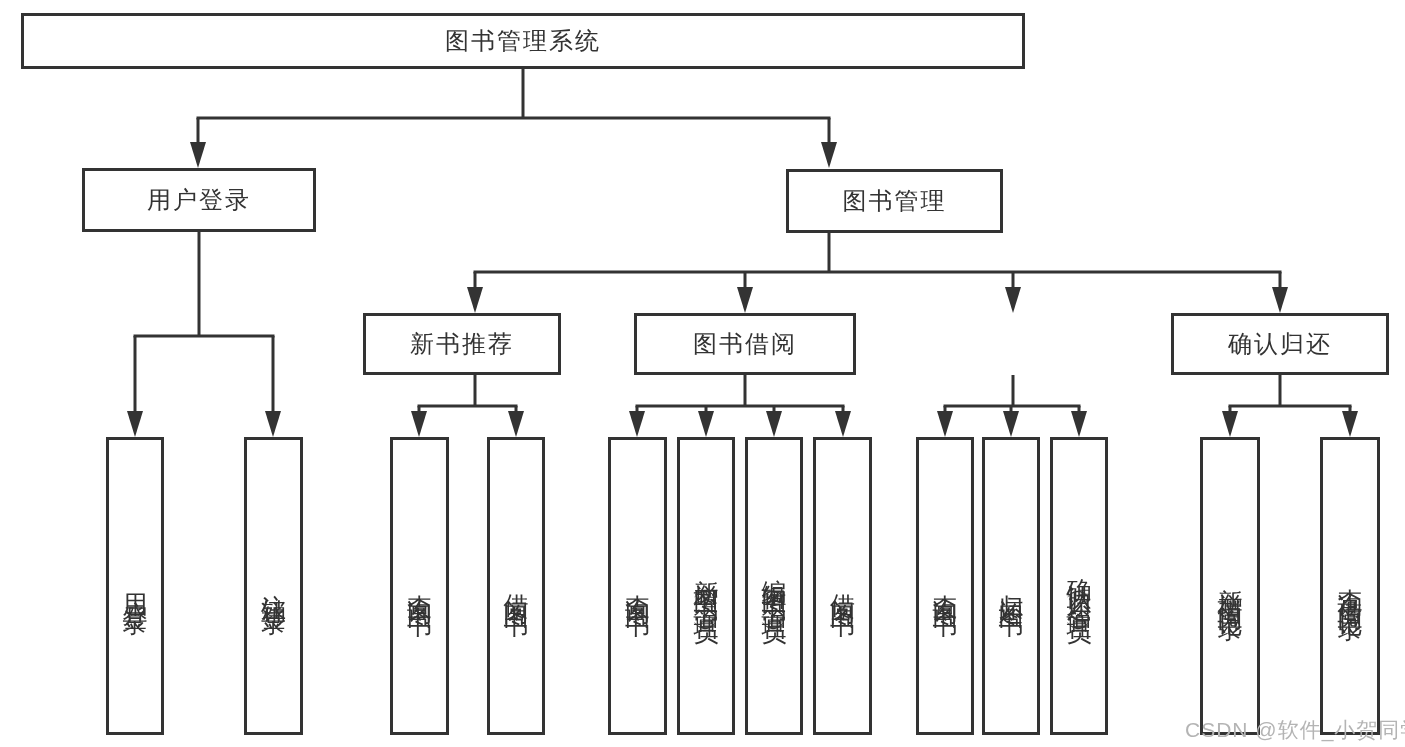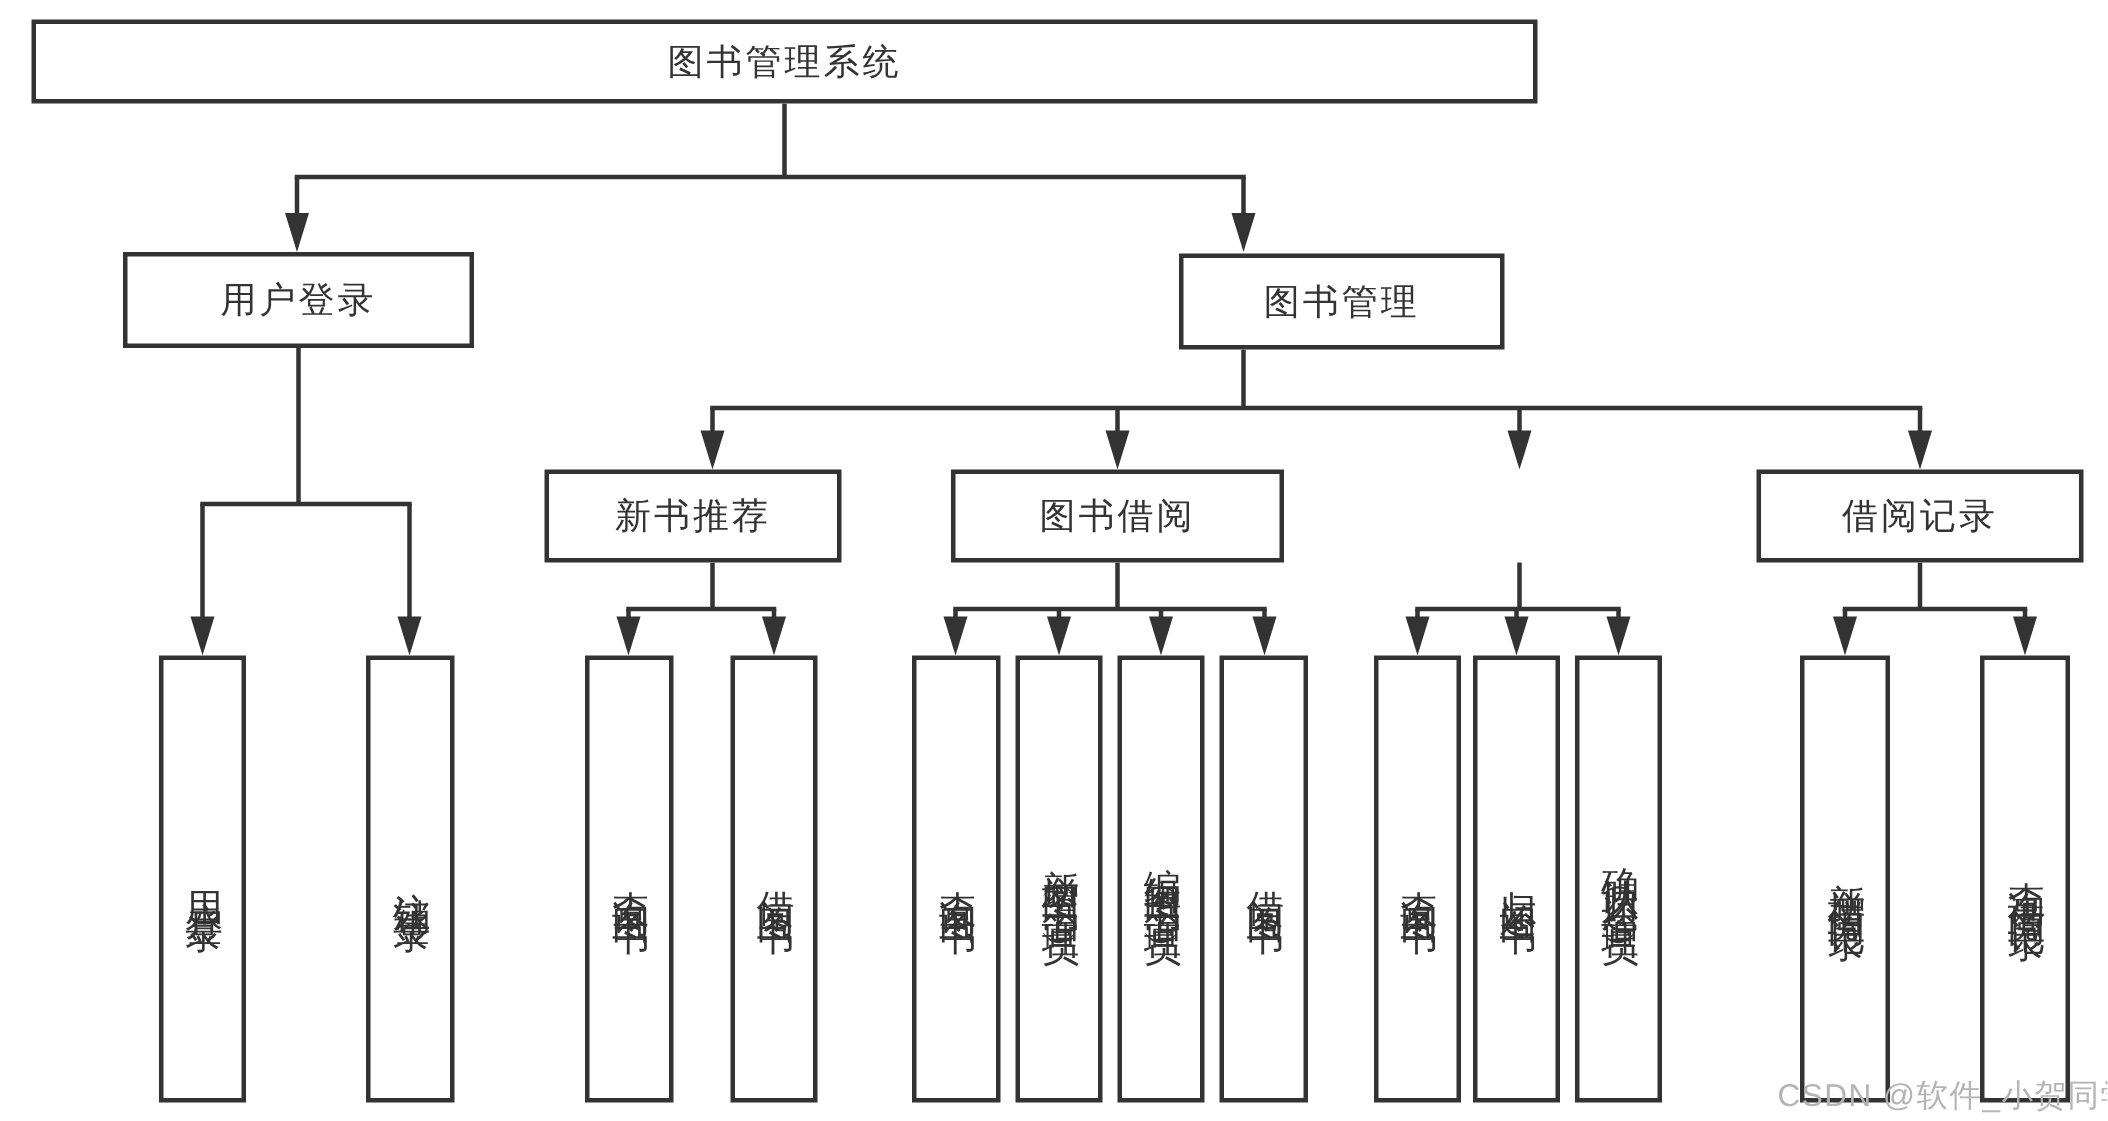--- a/index.html
+++ b/index.html
@@ -133,21 +133,21 @@
     <span>图书管理</span>
   </div>
 
   <div class="node hnode" style="left:363px;top:313px;width:198px;height:62px;">
     <span>新书推荐</span>
   </div>
   <div class="node hnode" style="left:634px;top:313px;width:222px;height:62px;">
     <span>图书借阅</span>
   </div>
   <div class="node hnode" style="left:1171px;top:313px;width:218px;height:62px;">
-    <span>借阅记录</span>
+    <span>确认归还</span>
   </div>
 
   <div class="node vnode" style="left:106px;top:437px;width:58px;height:298px;">
     <span>用户登录</span>
   </div>
   <div class="node vnode" style="left:244px;top:437px;width:59px;height:298px;">
     <span>注销登录</span>
   </div>
 
   <div class="node vnode" style="left:390px;top:437px;width:59px;height:298px;">

